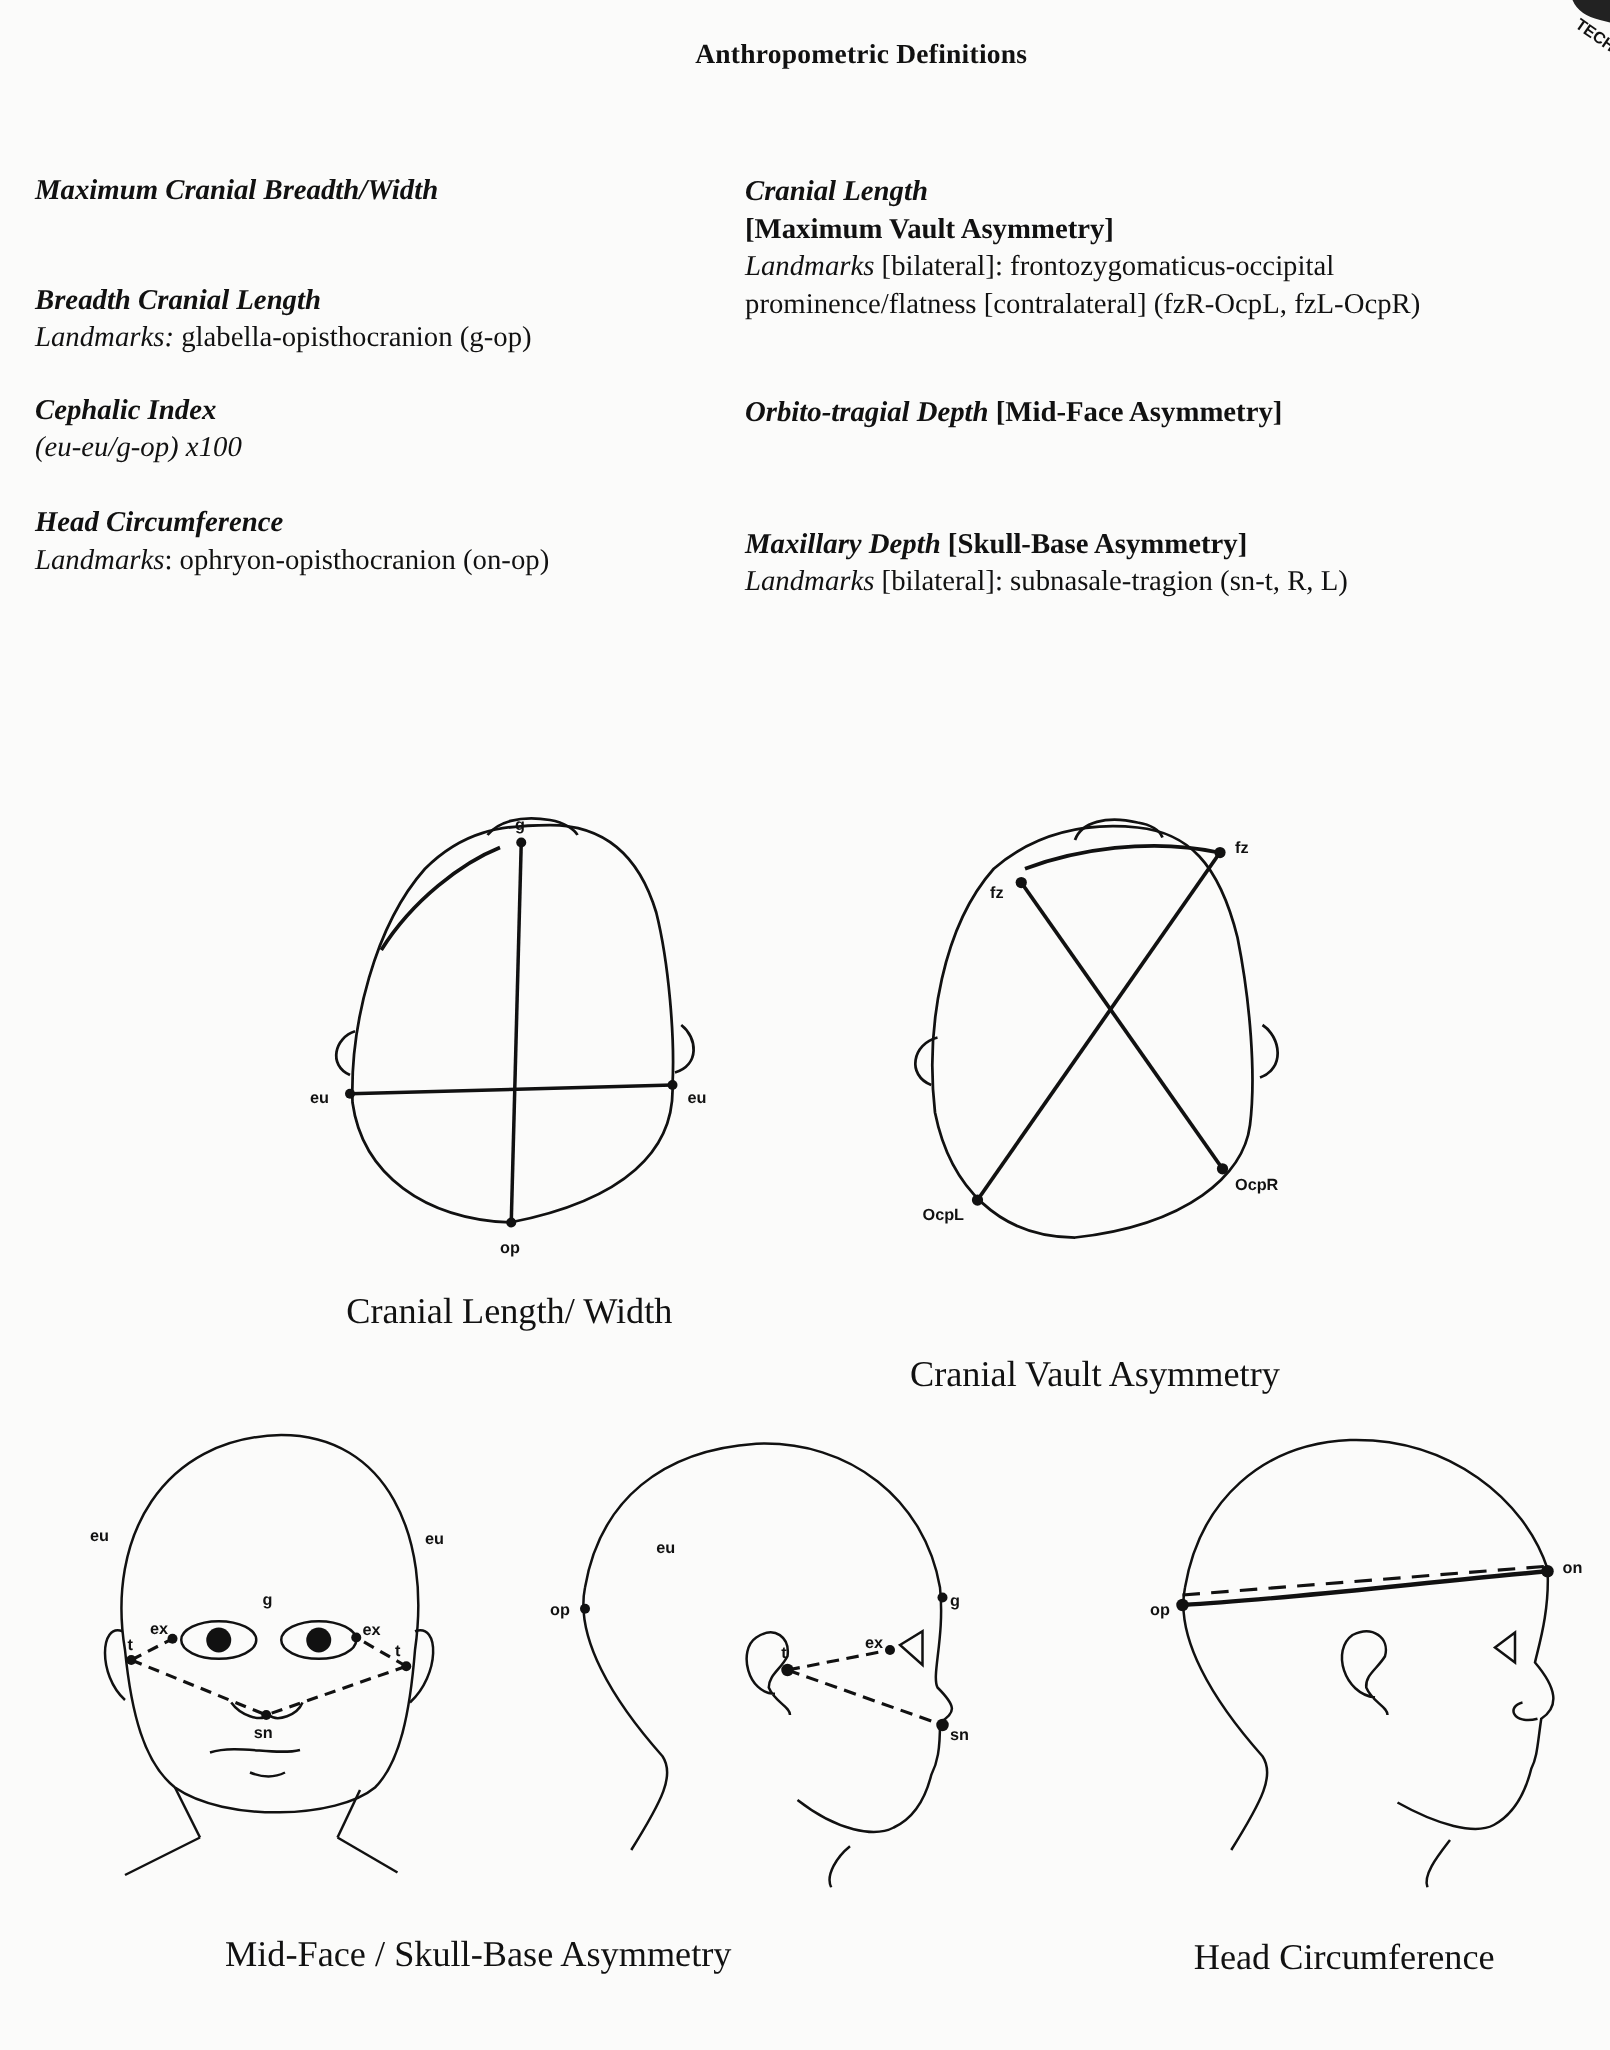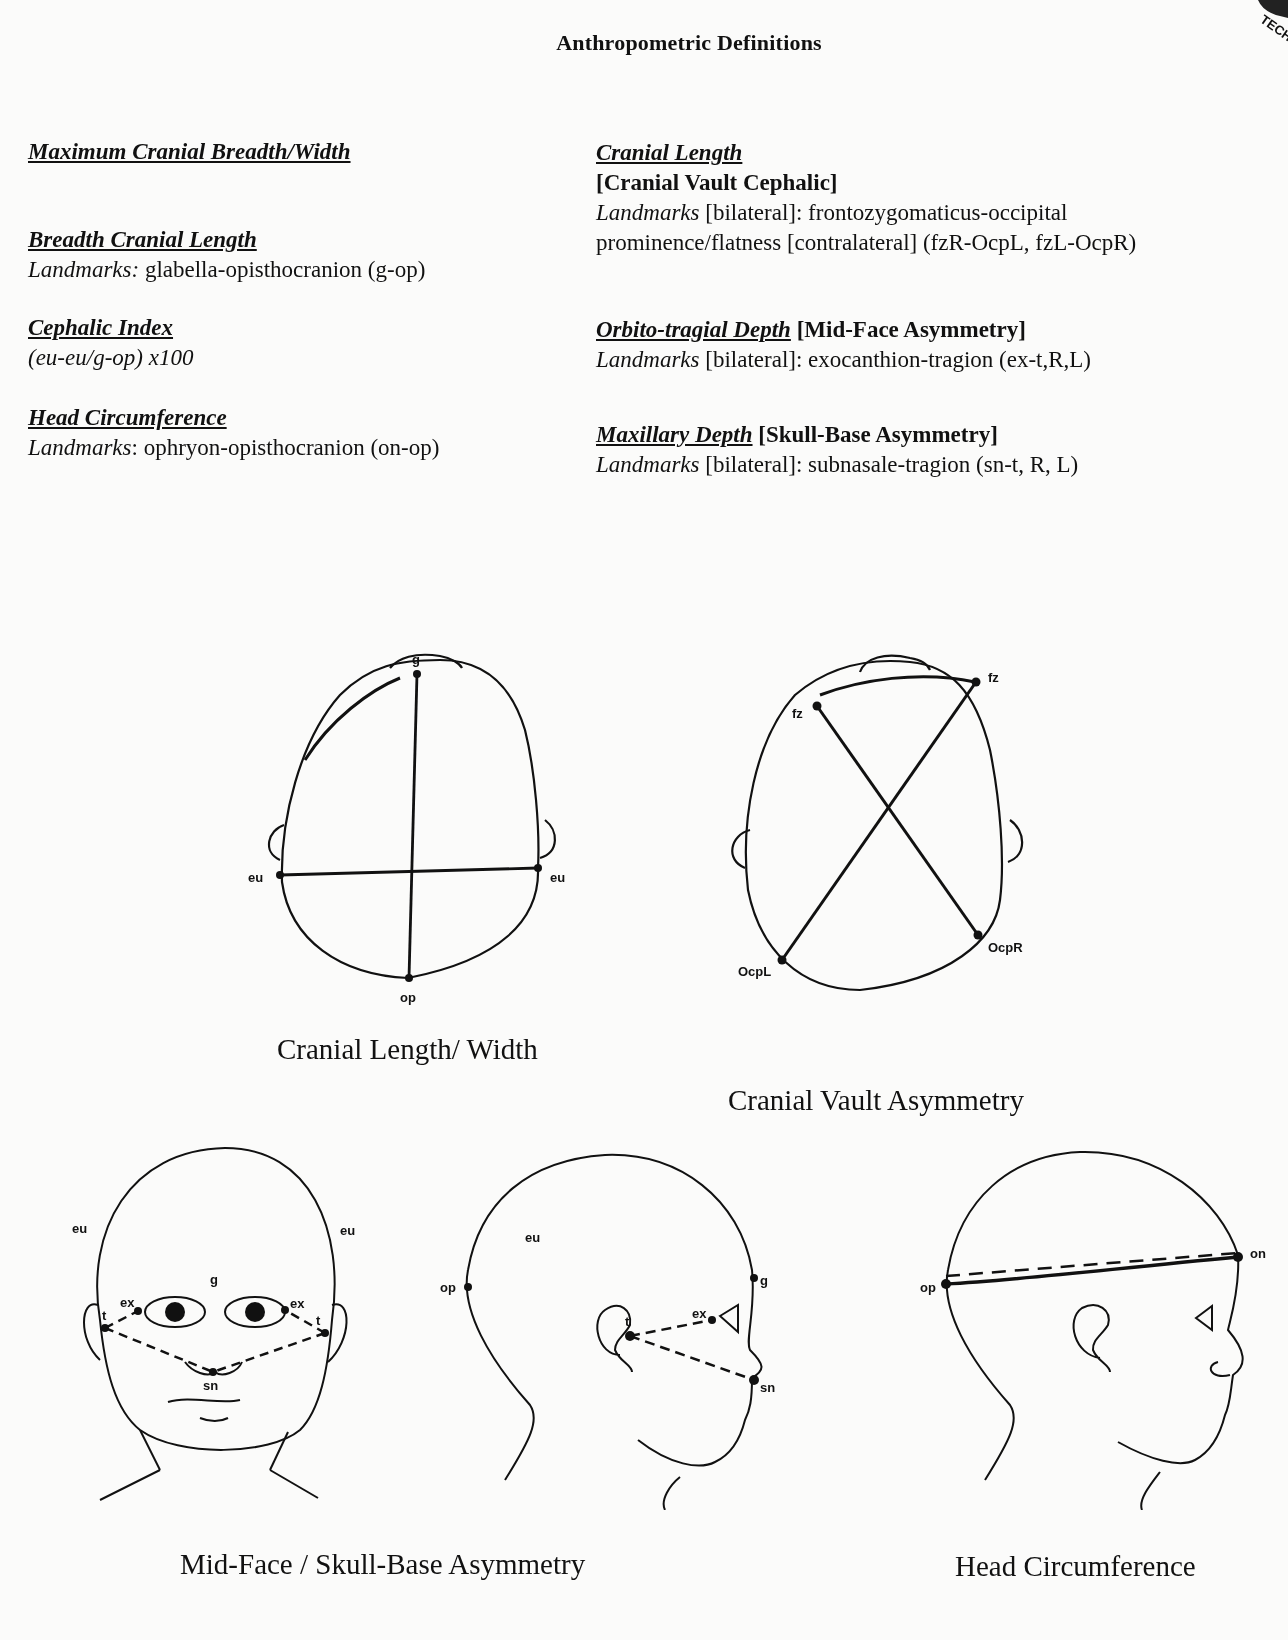--- a/index.html
+++ b/index.html
@@ -6,21 +6,21 @@
   body {
     width: 1288px; height: 1640px; background: #fbfbfa; position: relative; overflow: hidden;
     font-family: "Liberation Serif", "DejaVu Serif", serif; color: #111;
   }
   .title {
     position: absolute; left: 0; width: 1288px; top: 30px; text-align: center;
     font-weight: bold; font-size: 22px; letter-spacing: 0.2px; padding-left: 45px;
   }
   .corner-logo { position: absolute; right: 0; top: 0; width: 70px; height: 60px; }
   .def { position: absolute; font-size: 23px; line-height: 30px; }
-  .def .h { font-style: italic; font-weight: bold; text-decoration: underline; }
+  .def .h { font-style: italic; font-weight: bold; }
   .def .hb { font-weight: bold; }
   .def .lm { font-style: italic; }
   .fig { position: absolute; }
   .caption { position: absolute; font-size: 29px; white-space: nowrap; }
   .lbl { font-family: "Liberation Sans", "DejaVu Sans", sans-serif; font-weight: bold; font-size: 13px; fill: #111; }
   svg path, svg line, svg ellipse, svg circle { vector-effect: non-scaling-stroke; }
 </style>
 </head>
 <body>
 
@@ -42,27 +42,26 @@
   <div class="h">Cephalic Index</div>
   <div class="lm">(eu-eu/g-op) x100</div>
 </div>
 <div class="def" style="left:28px; top:403px;">
   <div class="h">Head Circumference</div>
   <div><span class="lm">Landmarks</span><span>: ophryon-opisthocranion (on-op)</span></div>
 </div>
 
 <div class="def" style="left:596px; top:138px;">
   <div class="h">Cranial Length</div>
-  <div class="hb">[Cranial Vault Cephalic]</div>
+  <div class="hb">[Maximum Vault Asymmetry]</div>
   <div><span class="lm">Landmarks</span><span> [bilateral]: frontozygomaticus-occipital</span></div>
   <div>prominence/flatness [contralateral] (fzR-OcpL, fzL-OcpR)</div>
 </div>
 <div class="def" style="left:596px; top:315px;">
   <div><span class="h">Orbito-tragial Depth</span><span class="hb"> [Mid-Face Asymmetry]</span></div>
-  <div><span class="lm">Landmarks</span><span> [bilateral]: exocanthion-tragion (ex-t,R,L)</span></div>
 </div>
 <div class="def" style="left:596px; top:420px;">
   <div><span class="h">Maxillary Depth</span><span class="hb"> [Skull-Base Asymmetry]</span></div>
   <div><span class="lm">Landmarks</span><span> [bilateral]: subnasale-tragion (sn-t, R, L)</span></div>
 </div>
 
 <svg class="fig" style="left:240px; top:620px;" width="340" height="390" viewBox="0 0 340 390">
   <g fill="none" stroke="#111" stroke-width="2.2">
     <path d="M42 262 C40 200 60 120 100 75 C130 45 160 40 200 40 C240 40 270 60 285 110 C295 150 300 210 298 248 C300 300 260 340 168 358 C100 355 50 320 42 262 Z"></path>
     <path d="M150 48 C158 38 175 32 200 36 C212 38 220 44 222 48"></path>

